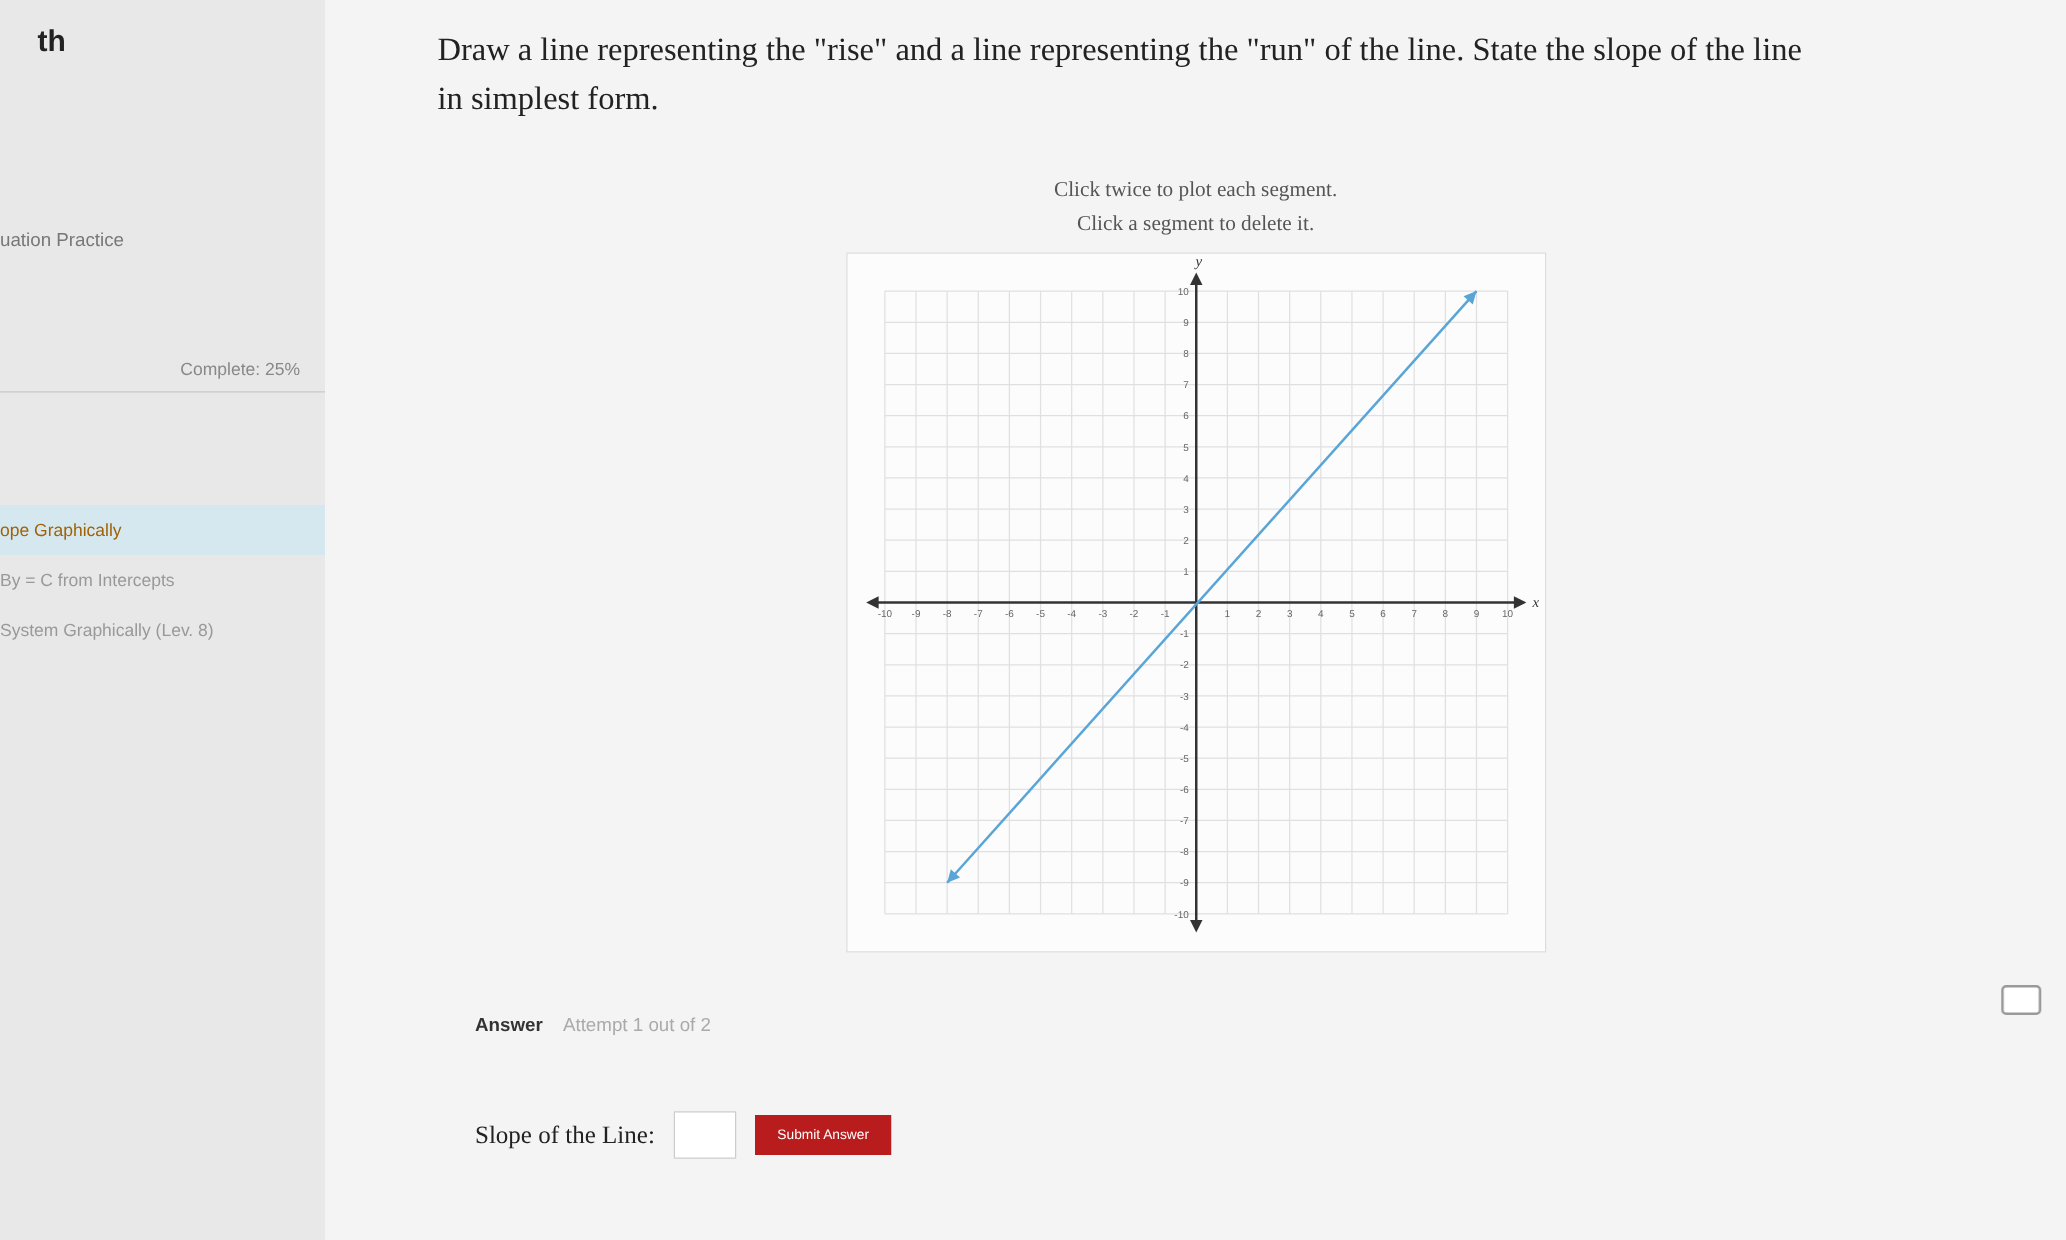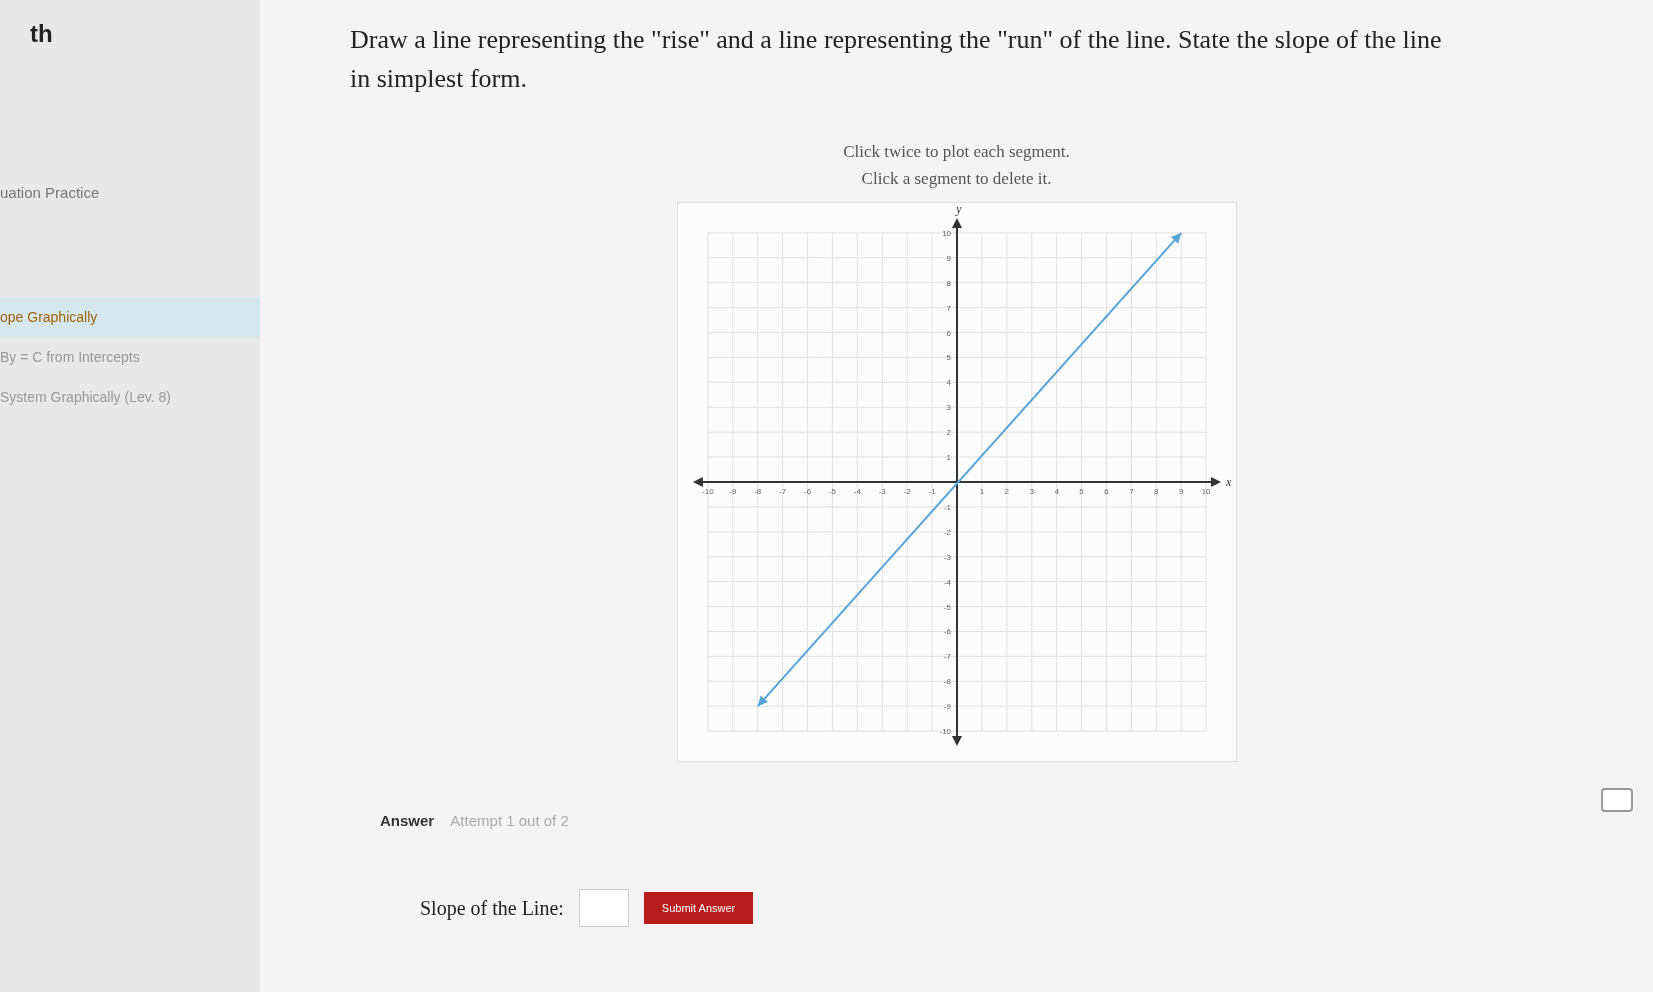--- a/index.html
+++ b/index.html
@@ -99,21 +99,20 @@
     }
     .attempt-label {
       color: #aaa;
       margin-left: 12px;
     }
     .slope-row {
       display: flex;
       align-items: center;
       margin-top: 60px;
       gap: 15px;
-      margin-left: 40px;
     }
     .slope-label {
       font-size: 20px;
       color: #222;
     }
     .slope-input {
       width: 50px;
       height: 38px;
       border: 1px solid #ccc;
       background: #fff;
@@ -140,20 +139,21 @@
       background: #fff;
     }
   </style>
 </head>
 <body>
 
 <div class="sidebar">
   <div class="sidebar-title">th</div>
   <div class="sidebar-section">
     <div class="section-title">uation Practice</div>
+    <div class="complete-label">Complete: 25%</div>
     <div class="nav-list">
       <div class="nav-item active">ope Graphically</div>
       <div class="nav-item">By = C from Intercepts</div>
       <div class="nav-item">System Graphically (Lev. 8)</div>
     </div>
   </div>
 </div>
 
 <div class="main">
   <div class="question-text">Draw a line representing the "rise" and a line representing the "run" of the line. State the slope of the line in simplest form.</div>

